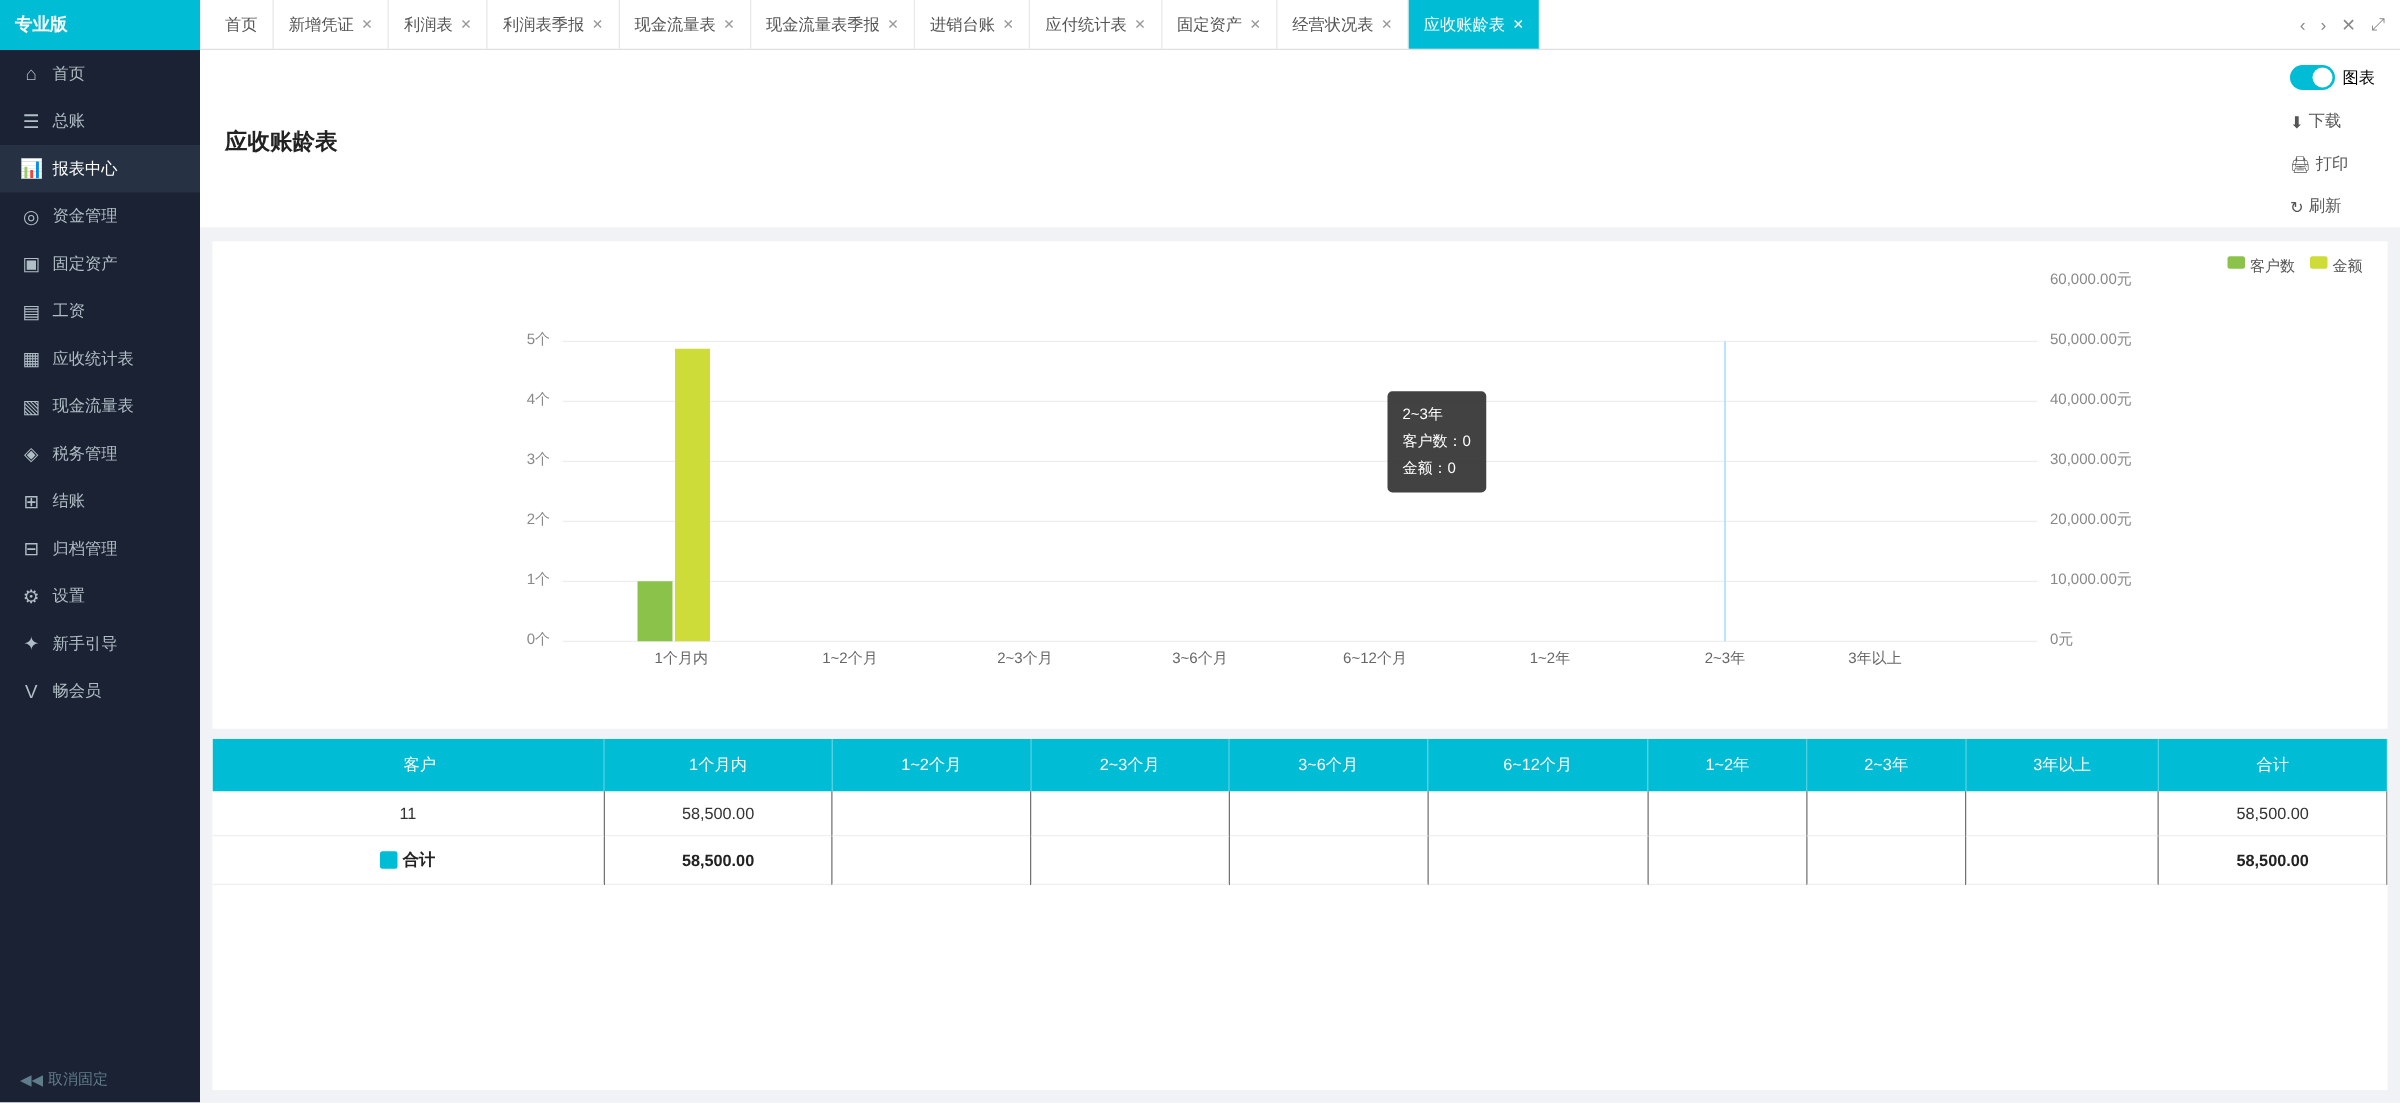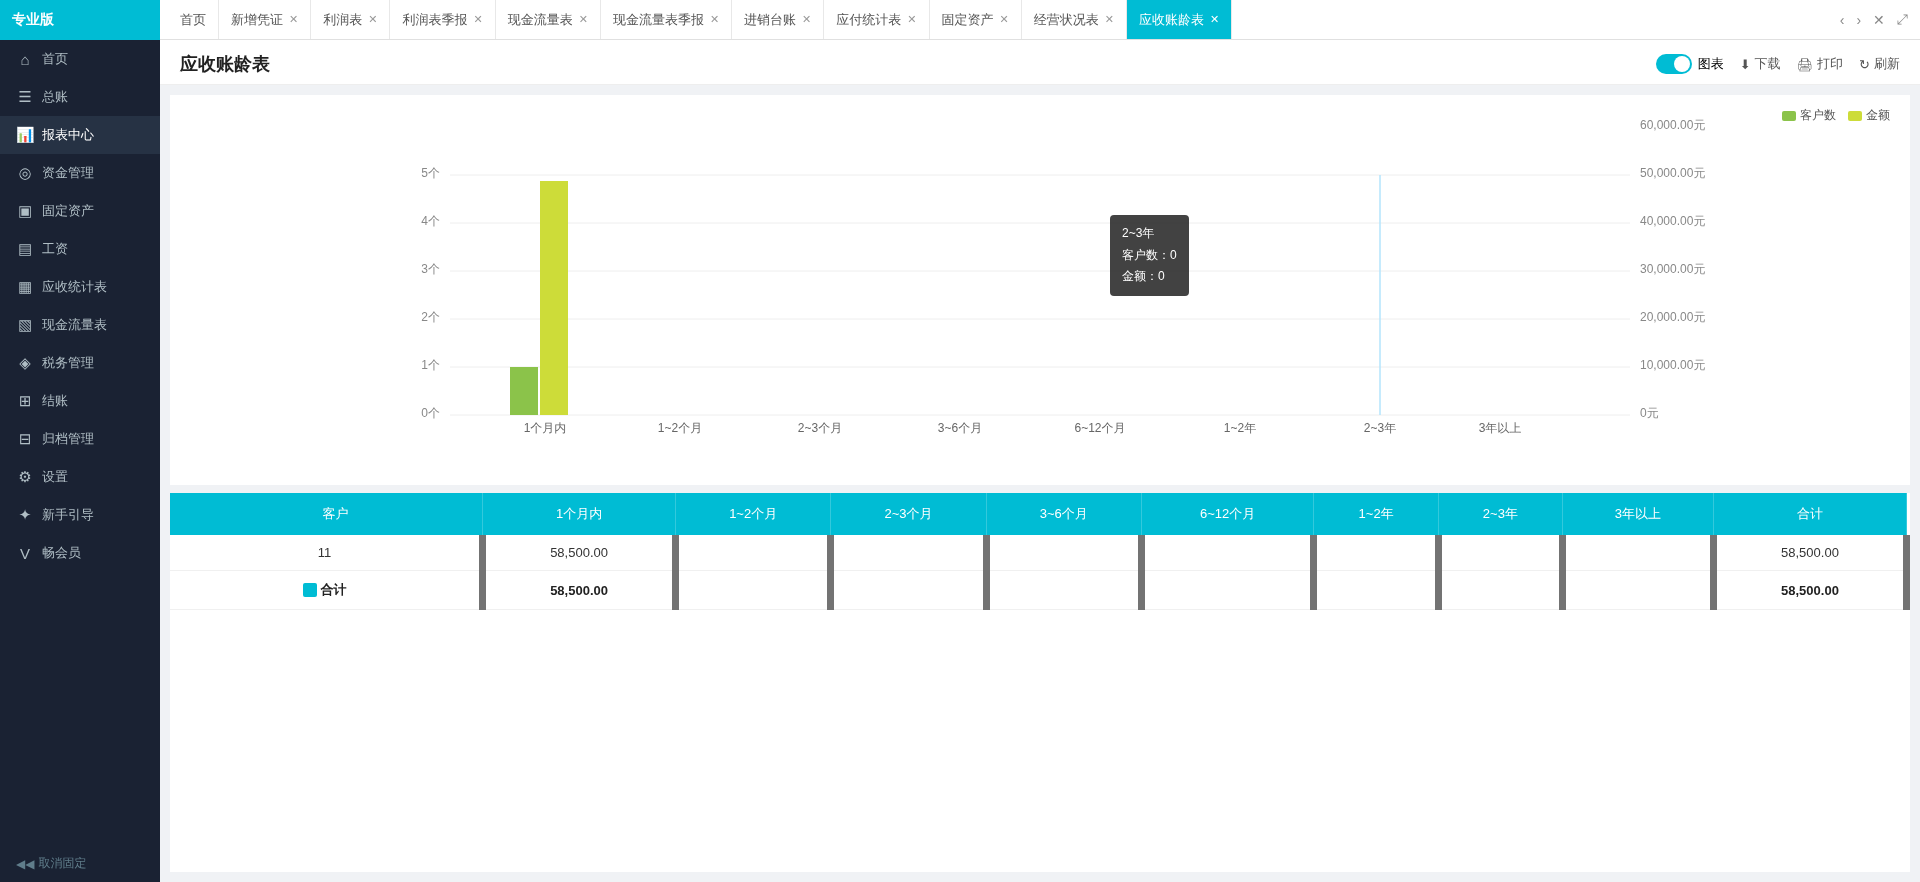--- a/index.html
+++ b/index.html
@@ -114,20 +114,21 @@
       border-bottom: 1px solid #eee;
     }
     .page-title {
       font-size: 18px;
       font-weight: bold;
       color: #222;
     }
     .page-actions {
       display: flex;
       gap: 16px;
+      flex-direction: column;
     }
     .toggle-wrap {
       display: flex;
       align-items: center;
       gap: 6px;
     }
     .toggle {
       width: 36px;
       height: 20px;
       background: #00bcd4;
@@ -172,21 +173,20 @@
       top: 12px;
       right: 20px;
       display: flex;
       align-items: center;
       gap: 12px;
       font-size: 12px;
       color: #555;
     }
     .legend-item {
       display: flex;
-      align-items: center;
       gap: 4px;
     }
     .legend-color {
       width: 14px;
       height: 10px;
       border-radius: 2px;
     }
 
     
     .table-wrap {
@@ -211,21 +211,21 @@
       border-right: 1px solid rgba(255,255,255,0.2);
     }
     tbody tr {
       border-bottom: 1px solid #f0f0f0;
     }
     tbody td {
       padding: 10px 8px;
       text-align: center;
       font-size: 13px;
       color: #333;
-      border-right: 7px solid #737373;
+      border-right: 1px solid #737373;
     }
     .total-row td {
       font-weight: bold;
       color: #222;
     }
     .total-label {
       display: flex;
       align-items: center;
       justify-content: center;
       gap: 4px;

